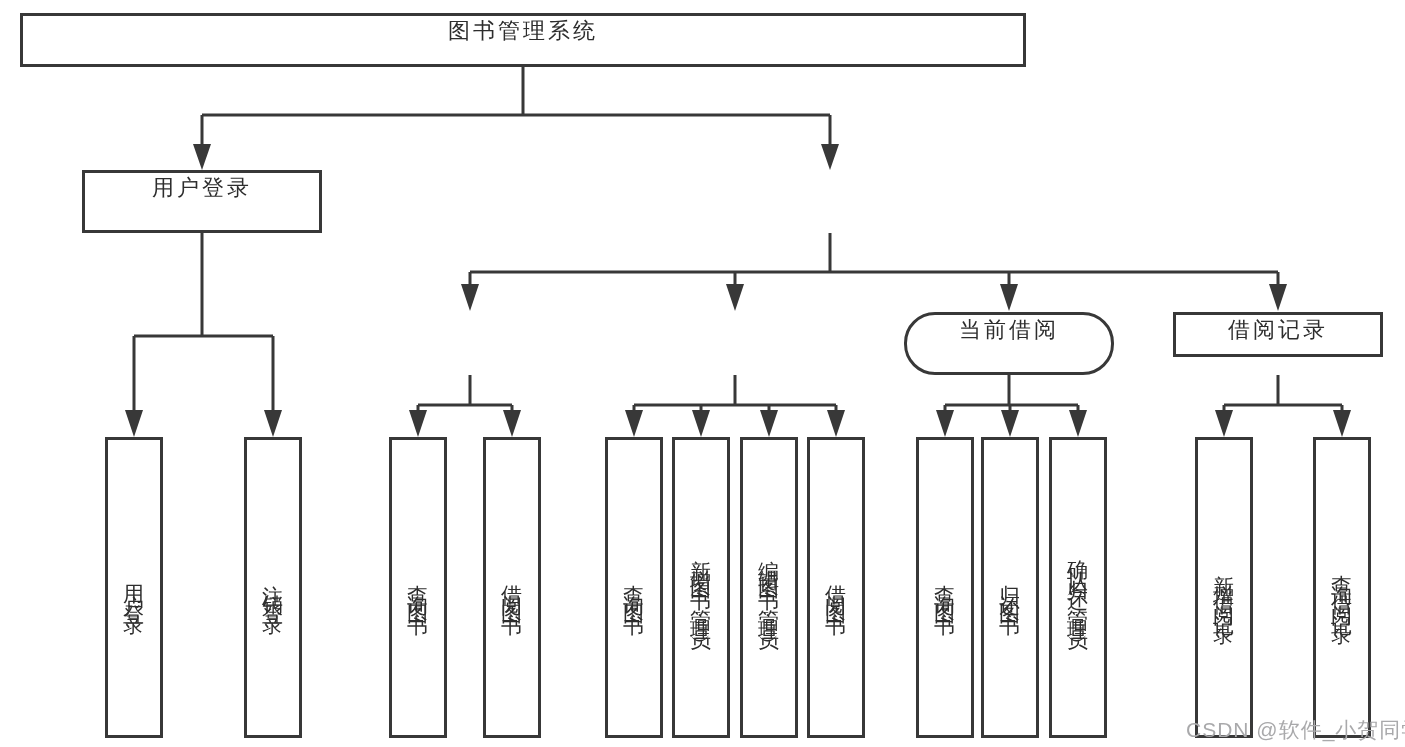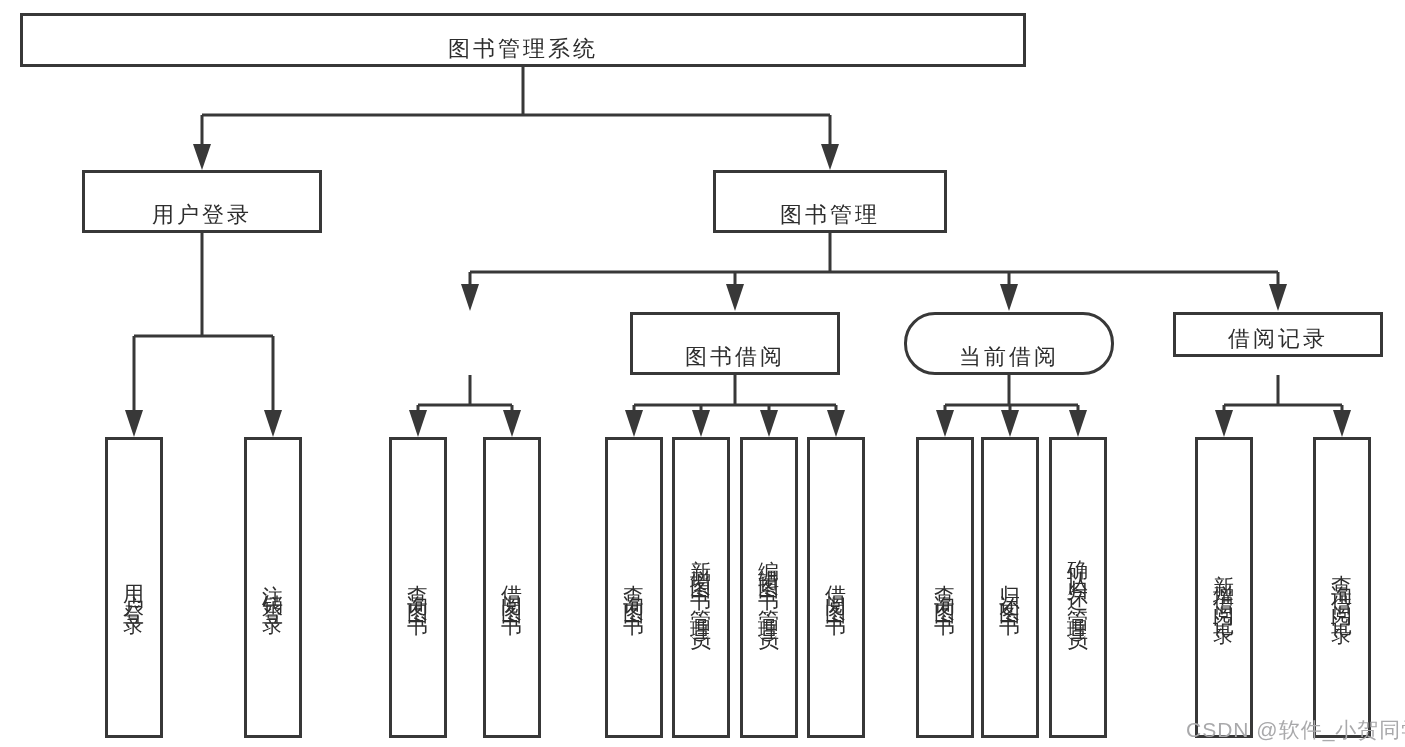--- a/index.html
+++ b/index.html
@@ -16,21 +16,21 @@
   }
   .wires {
     position: absolute; left: 0; top: 0;
     width: 1405px; height: 747px;
   }
   .node {
     position: absolute;
     box-sizing: border-box;
     border: 3px solid #383838;
     background: #ffffff;
-    display: flex; align-items: flex-end; justify-content: center;
+    display: flex; align-items: flex-start; justify-content: center;
     font-size: 22px; letter-spacing: 3px;
     color: #2d2d2d;
     z-index: 2;
   }
   .leaf {
     position: absolute;
     top: 437px; width: 58px; height: 301px;
     box-sizing: border-box;
     border: 3px solid #383838;
     background: #ffffff;
@@ -112,27 +112,21 @@
     </g>
   </svg>
 
   <div class="node n-root">
     <span>图书管理系统</span>
   </div>
 
   <div class="node n-login">
     <span>用户登录</span>
   </div>
-  <div class="node n-mgmt">
-    <span>图书管理</span>
-  </div>
 
-  <div class="node n-bor">
-    <span>图书借阅</span>
-  </div>
   <div class="node n-cur">
     <span>当前借阅</span>
   </div>
   <div class="node n-log">
     <span>借阅记录</span>
   </div>
 
   <div class="leaf lf-a1">
     <span class="vtext">用户登录</span>
   </div>

